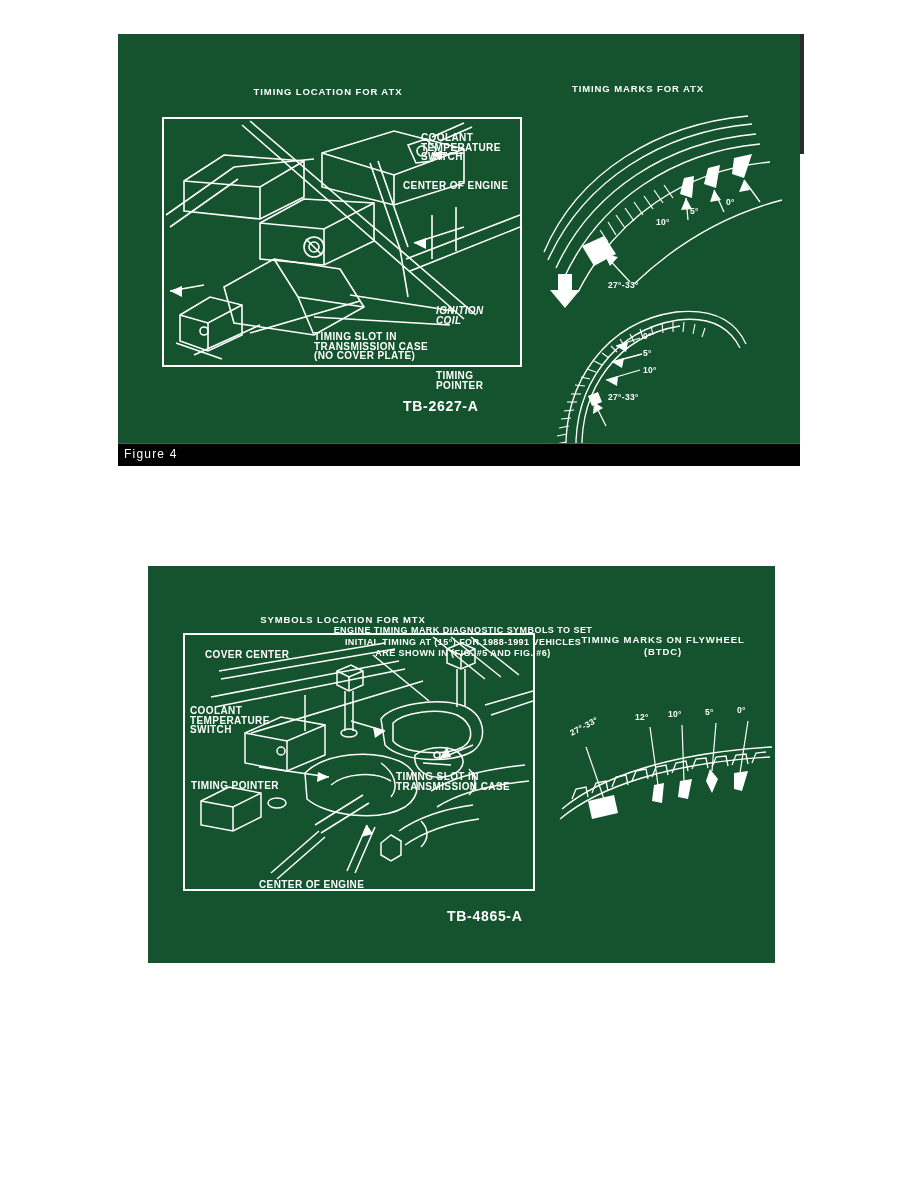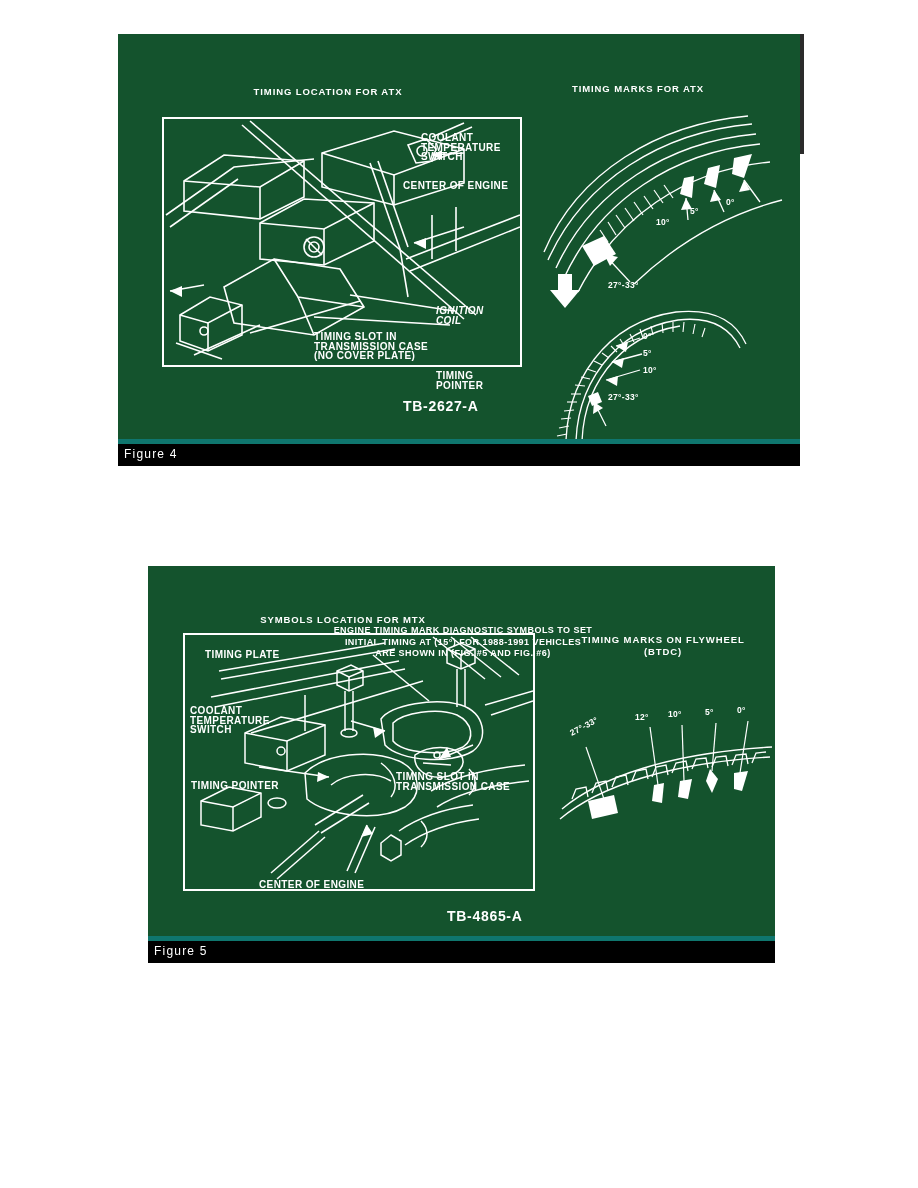--- a/index.html
+++ b/index.html
@@ -22,21 +22,21 @@
   .panel-shadow {
     position: absolute;
     background: #2b2b2b;
   }
 
   .caption-bar {
     position: absolute;
     left: 0; right: 0; bottom: 0;
     height: 22px;
     background: #000000;
-    border-top: 5px solid #0f766e;
+    border-top: 1px solid #0f766e;
   }
   .caption-text {
     position: absolute;
     left: 6px; top: 3px;
     color: #ffffff;
     font-size: 12px;
     letter-spacing: 1.2px;
     font-family: "Liberation Sans", sans-serif;
   }
 
@@ -405,21 +405,21 @@
           <path d="M288 110 L254 124"></path>
         </g>
       <polygon points="254,124 266,122 262,112" fill="#ffffff"></polygon>
       <g class="ln" stroke-width="1.4">
           <path d="M74 132 L144 142"></path>
         </g>
       <polygon points="144,142 133,137 132,147" fill="#ffffff"></polygon>
     </svg>
   </div>
 
-  <div class="callout" style="left:57px; top:84px;">TIMING PLATE</div>
+  <div class="callout" style="left:57px; top:84px;">COVER CENTER</div>
 
   <div class="callout" style="left:42px; top:140px;">COOLANT
 TEMPERATURE
 SWITCH</div>
 
   <div class="callout" style="left:43px; top:215px;">TIMING POINTER</div>
 
   <div class="callout" style="left:248px; top:206px;">TIMING SLOT IN
 TRANSMISSION CASE</div>
 
@@ -465,16 +465,13 @@
 
   <div class="deg-label" style="left:487px; top:146px;">12°</div>
   <div class="deg-label" style="left:520px; top:143px;">10°</div>
   <div class="deg-label" style="left:557px; top:141px;">5°</div>
   <div class="deg-label" style="left:589px; top:139px;">0°</div>
 
   <div class="deg-label" style="left:420px; top:163px; transform:rotate(-28deg); transform-origin:left top;">27°-33°</div>
 
   <div class="partno" style="left:299px; top:342px;">TB-4865-A</div>
 
-  <div class="caption-bar">
-    <span class="caption-text">Figure 5</span>
-  </div>
 </div>
 
 </body></html>

